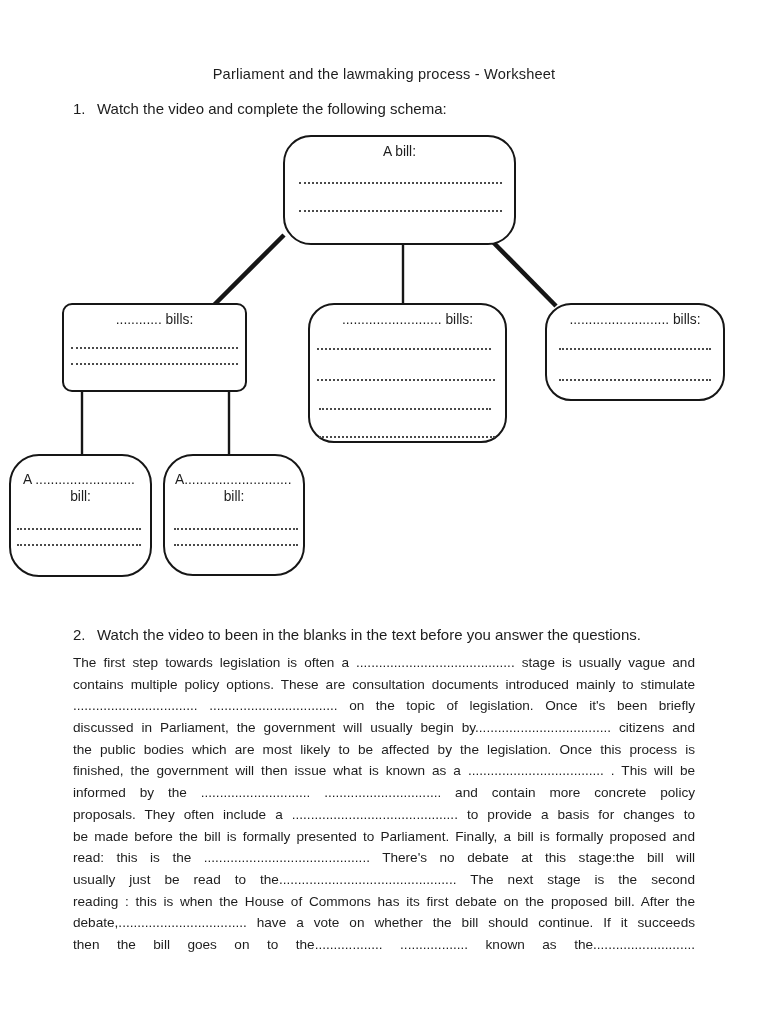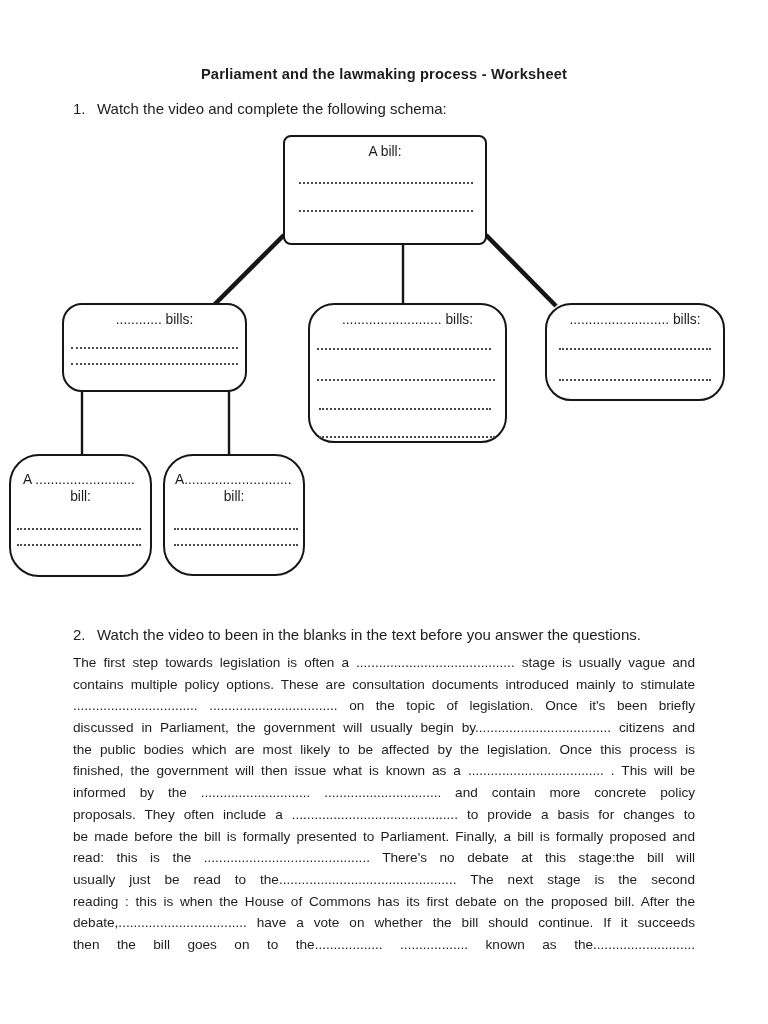--- a/index.html
+++ b/index.html
@@ -3,21 +3,21 @@
 <meta charset="utf-8">
 <style>
   html,body{margin:0;padding:0;background:#ffffff;}
   .page{
     position:relative;width:768px;height:1024px;background:#ffffff;
     font-family:"Liberation Sans","DejaVu Sans",sans-serif;color:#1d1d1d;
     overflow:hidden;
   }
   .title{
     position:absolute;top:66px;left:0;width:768px;margin:0;
-    text-align:center;font-size:14.6px;font-weight:bold;letter-spacing:.2px;
+    text-align:center;font-size:14.6px;font-weight:normal;letter-spacing:.2px;
   }
   .task{position:absolute;left:73px;font-size:15px;white-space:nowrap;}
   .task .num{display:inline-block;width:24px;}
   .task1{top:100px;}
   .task2{top:626px;}
 
   
   .connectors{position:absolute;left:0;top:0;width:768px;height:1024px;}
   .box{
     position:absolute;background:#ffffff;border:2.5px solid #161616;
@@ -53,27 +53,27 @@
   </div>
 
   <svg class="connectors" viewBox="0 0 768 1024" xmlns="http://www.w3.org/2000/svg">
     <line x1="284" y1="235" x2="212" y2="307" stroke="#161616" stroke-width="4.5"></line>
     <line x1="403" y1="244" x2="403" y2="307" stroke="#161616" stroke-width="2.4"></line>
     <line x1="486" y1="235" x2="556" y2="306" stroke="#161616" stroke-width="4.5"></line>
     <line x1="82" y1="390" x2="82" y2="457" stroke="#161616" stroke-width="2.4"></line>
     <line x1="229" y1="390" x2="229" y2="457" stroke="#161616" stroke-width="2.4"></line>
   </svg>
 
-  <div class="box" style="left:283px;top:135px;width:204px;height:110px;border-radius:8px;">
+  <div class="box" style="left:283px;top:135px;width:233px;height:110px;border-radius:28px;">
     <div class="box-label">A bill:</div>
     <div class="dotline" style="top:45px;left:14px;right:12px;"></div>
     <div class="dotline" style="top:73px;left:14px;right:12px;"></div>
   </div>
 
-  <div class="box" style="left:62px;top:303px;width:185px;height:89px;border-radius:20px;">
+  <div class="box" style="left:62px;top:303px;width:185px;height:89px;border-radius:10px;">
     <div class="box-label">............ bills:</div>
     <div class="dotline" style="top:42px;left:7px;right:7px;"></div>
     <div class="dotline" style="top:58px;left:7px;right:7px;"></div>
   </div>
 
   <div class="box" style="left:308px;top:303px;width:199px;height:140px;border-radius:26px;">
     <div class="box-label">.......................... bills:</div>
     <div class="dotline" style="top:43px;left:7px;right:14px;"></div>
     <div class="dotline" style="top:74px;left:7px;right:10px;"></div>
     <div class="dotline" style="top:103px;left:9px;right:14px;"></div>

